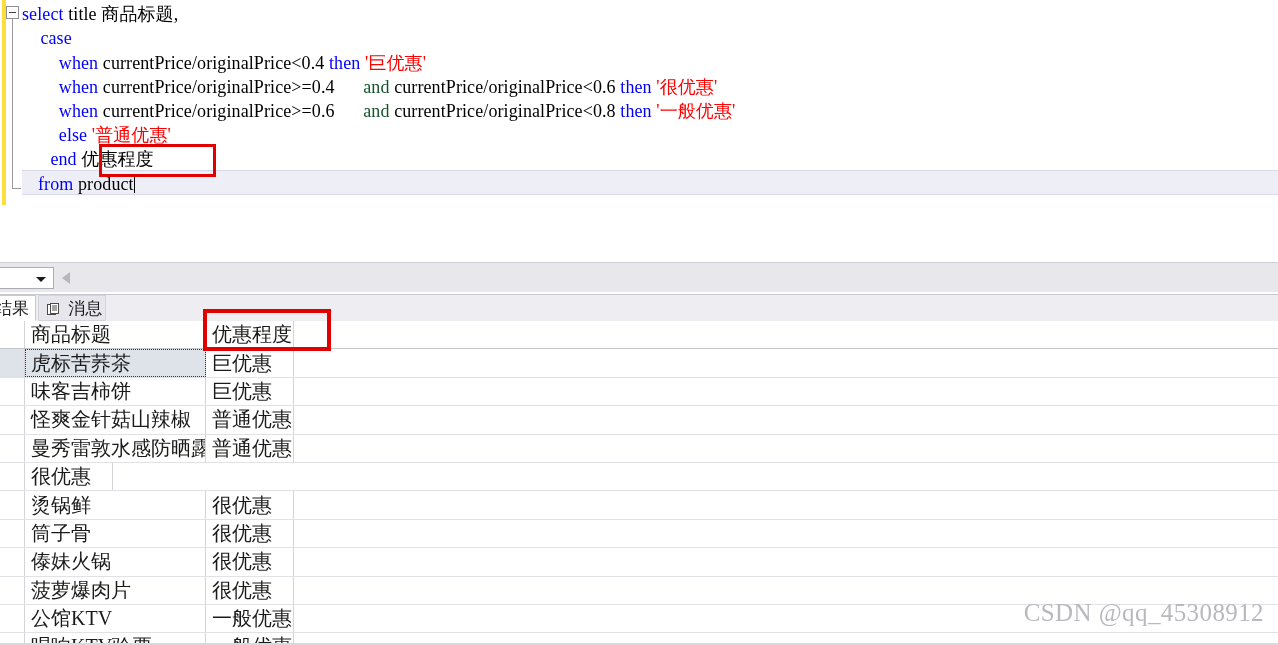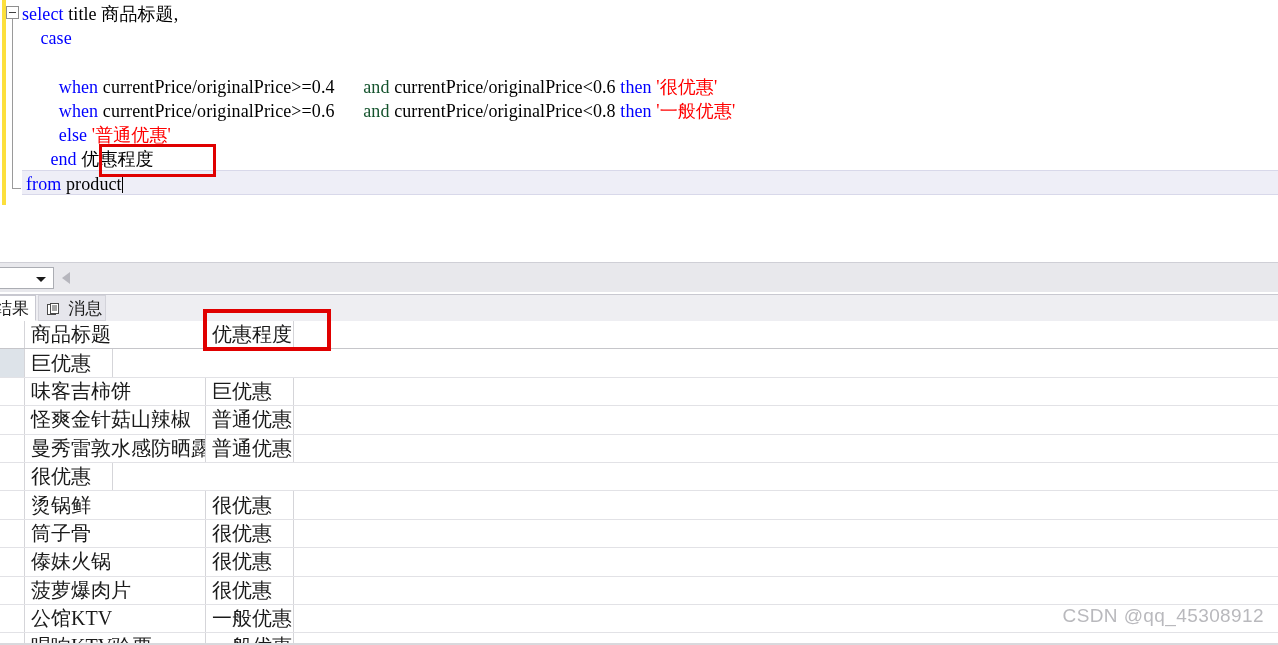--- a/index.html
+++ b/index.html
@@ -80,21 +80,21 @@
     color: #000000;
     letter-spacing: 0.1px;
   }
   .ln1 { position: absolute; top: 2px;   left: 0; }
   .ln2 { position: absolute; top: 26px;  left: 0; }
   .ln3 { position: absolute; top: 51px;  left: 0; }
   .ln4 { position: absolute; top: 75px;  left: 0; }
   .ln5 { position: absolute; top: 99px;  left: 0; }
   .ln6 { position: absolute; top: 123px; left: 0; }
   .ln7 { position: absolute; top: 147px; left: 10px; }
-  .ln8 { position: absolute; top: 172px; left: 4px; }
+  .ln8 { position: absolute; top: 172px; left: 16px; }
 
   .kw      { color: #0000ff; }
   .kw-gray { color: #14532d; margin-left: 24px; }
   .str     { color: #ff0000; }
   .plain   { color: #000000; }
 
   
   .current-line {
     position: absolute;
     left: 22px; top: 170px;
@@ -279,22 +279,22 @@
     border: 4px solid #e00000;
     box-sizing: border-box;
     pointer-events: none;
     z-index: 30;
   }
 
   
   .watermark {
     position: absolute;
     right: 14px; bottom: 18px;
-    font-family: Liberation Sans, sans-serif;
-    font-size: 19px;
+    font-family: Liberation Serif, serif;
+    font-size: 25px;
     color: #b9b9bd;
     letter-spacing: 0.4px;
     user-select: none;
   }
   .bottom-rule {
     position: absolute;
     left: 0; bottom: 0;
     width: 1278px; height: 2px;
     background: #d9d9dd;
   }
@@ -307,20 +307,21 @@
   <div class="change-strip"></div>
   <div class="outline-rail solid"></div>
   <div class="outline-foot"></div>
   <div class="collapse-box"></div>
 
   <div class="current-line"></div>
 
   <div class="code-area">
     <div class="code-line ln1"><span class="kw">select</span><span class="plain"> title </span><span class="plain">商品标题,</span></div>
     <div class="code-line ln2"><span class="plain">    </span><span class="kw">case</span></div>
+    <div class="code-line ln3"><span class="plain">        </span><span class="kw">when</span><span class="plain"> currentPrice/originalPrice&lt;0.4 </span><span class="kw">then</span><span class="plain"> </span><span class="str">'巨优惠'</span></div>
     <div class="code-line ln4"><span class="plain">        </span><span class="kw">when</span><span class="plain"> currentPrice/originalPrice&gt;=0.4 </span><span class="kw-gray">and</span><span class="plain"> currentPrice/originalPrice&lt;0.6 </span><span class="kw">then</span><span class="plain"> </span><span class="str">'很优惠'</span></div>
     <div class="code-line ln5"><span class="plain">        </span><span class="kw">when</span><span class="plain"> currentPrice/originalPrice&gt;=0.6 </span><span class="kw-gray">and</span><span class="plain"> currentPrice/originalPrice&lt;0.8 </span><span class="kw">then</span><span class="plain"> </span><span class="str">'一般优惠'</span></div>
     <div class="code-line ln6"><span class="plain">        </span><span class="kw">else</span><span class="plain"> </span><span class="str">'普通优惠'</span></div>
     <div class="code-line ln7"><span class="plain">    </span><span class="kw">end</span><span class="plain"> 优惠程度</span></div>
     <div class="code-line ln8"><span class="kw">from</span><span class="plain"> product</span><span class="caret"></span></div>
   </div>
 
   <div class="redbox-code"></div>
 </div>
 
@@ -354,20 +355,21 @@
 <div class="grid">
   <div class="grid-row header">
     <div class="cell-gutter"></div>
     <div class="cell col-1">商品标题</div>
     <div class="cell col-2">优惠程度</div>
     <div class="cell col-pad"></div>
   </div>
   <div id="grid-body">
       <div class="grid-row selected">
         <div class="cell-gutter"></div>
+        <div class="cell col-1">虎标苦荞茶</div>
         <div class="cell col-2">巨优惠</div>
         <div class="cell col-pad"></div>
       </div>
       <div class="grid-row">
         <div class="cell-gutter"></div>
         <div class="cell col-1">味客吉柿饼</div>
         <div class="cell col-2">巨优惠</div>
         <div class="cell col-pad"></div>
       </div>
       <div class="grid-row">

